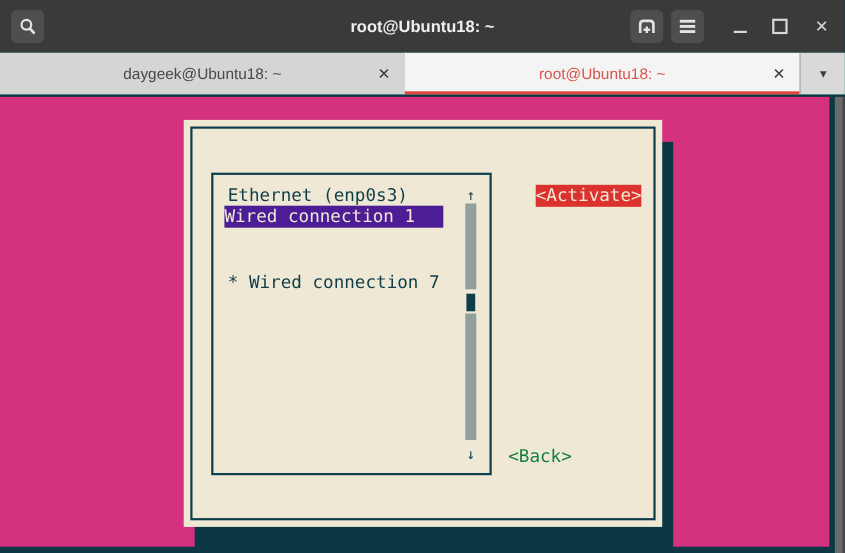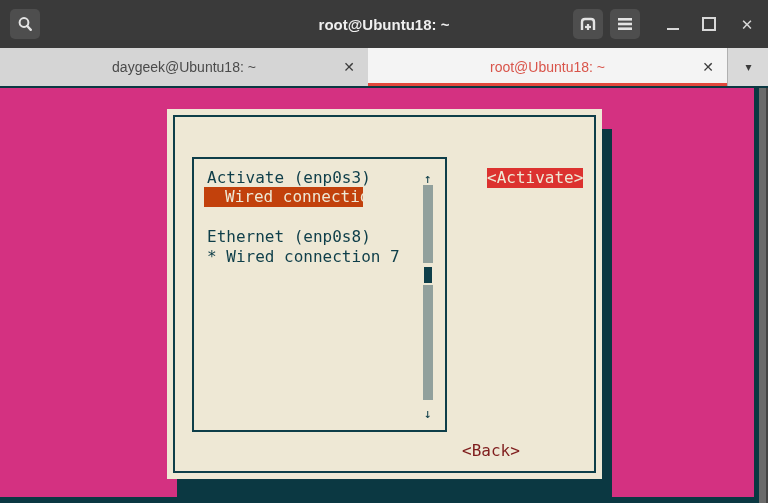--- a/index.html
+++ b/index.html
@@ -38,28 +38,28 @@
   .term-scrollbar{position:absolute;right:0;top:2px;width:9px;height:415px;background:#6b6b6b;
                   border-right:2px solid #454545;box-sizing:border-box;}
   
   .mono{font-family:"DejaVu Sans Mono","Liberation Mono",monospace;font-size:16px;line-height:20px;white-space:pre;}
   .dlg-shadow{position:absolute;left:177px;top:43px;width:435px;height:370px;background:#0b3842;}
   .dialog{position:absolute;left:167px;top:23px;width:435px;height:370px;background:#eee8d5;}
   .dlg-border{position:absolute;left:6px;top:6px;right:6px;bottom:6px;border:2px solid #0e3e49;}
   .listbox{position:absolute;left:25px;top:48px;width:255px;height:275px;border:2px solid #0e3e49;
            box-sizing:border-box;color:#0e3e49;}
   .lb-row{position:absolute;left:13px;height:20px;}
-  .lb-selected{position:absolute;left:10px;top:28px;width:159px;height:20px;background:#c2410c;
-               color:#eee8d5;padding-left:21px;box-sizing:border-box;}
+  .lb-selected{position:absolute;left:10px;top:28px;width:199px;height:20px;background:#4c1d95;
+               color:#eee8d5;box-sizing:border-box;}
   .lb-scroll{position:absolute;left:229px;top:0;width:10px;height:271px;}
   .lb-arrow{position:absolute;left:0;width:10px;height:16px;text-align:center;font-size:13px;color:#0e3e49;}
   .lb-track{position:absolute;left:0;width:10px;background:#91a09c;}
   .lb-thumb{position:absolute;left:1px;width:8px;height:16px;top:108px;background:#0e3e49;}
   .btn-activate{position:absolute;left:295px;top:59px;width:96px;height:20px;background:#dc322f;color:#eee8d5;margin-left:25px;}
-  .btn-back{position:absolute;left:295px;top:296px;height:20px;color:#7f1d1d;margin-top:36px;}
+  .btn-back{position:absolute;left:295px;top:296px;height:20px;color:#15803d;}
 </style>
 </head>
 <body>
 
 <div class="titlebar">
   <div class="tb-btn" style="left:10px;">
     <span>
       <svg width="18" height="18" viewBox="0 0 18 18">
         <circle cx="8" cy="7.5" r="4.4" fill="none" stroke="#e3e3e3" stroke-width="2"></circle>
         <line x1="11.2" y1="11" x2="14.8" y2="14.8" stroke="#e3e3e3" stroke-width="2.4" stroke-linecap="round"></line>
@@ -114,23 +114,22 @@
 <div class="terminal">
   <div class="term-magenta"></div>
   <div class="term-scrollbar"></div>
 
   <div class="dlg-shadow"></div>
 
   <div class="dialog mono">
     <div class="dlg-border"></div>
 
     <div class="listbox">
-      <div class="lb-row" style="top:9px;">Activate (enp0s3)</div>
+      <div class="lb-row" style="top:9px;">Ethernet (enp0s3)</div>
       <div class="lb-selected">Wired connection 1</div>
-      <div class="lb-row" style="top:68px;">Ethernet (enp0s8)</div>
       <div class="lb-row" style="top:88px;">* Wired connection 7</div>
 
       <div class="lb-scroll">
         <div class="lb-arrow" style="top:10px;">↑</div>
         <div class="lb-track" style="top:26px;height:78px;"></div>
         <div class="lb-thumb"></div>
         <div class="lb-track" style="top:126px;height:115px;"></div>
         <div class="lb-arrow" style="top:245px;">↓</div>
       </div>
     </div>

